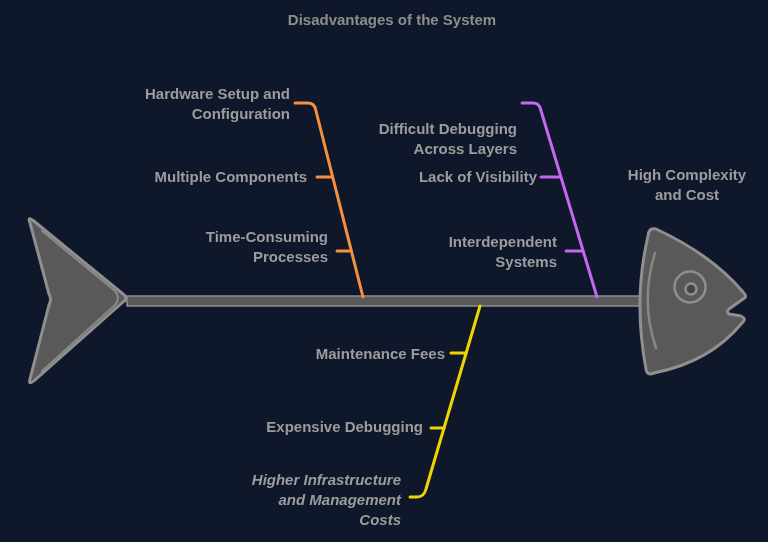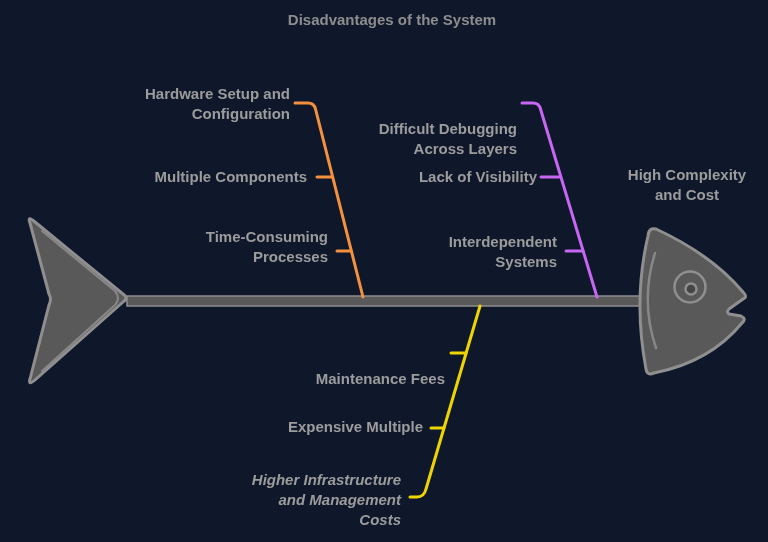--- a/index.html
+++ b/index.html
@@ -68,25 +68,25 @@
     <span>Across Layers</span>
   </div>
   <div class="lbl" style="top:167px;right:231px;">
     <span>Lack of Visibility</span>
   </div>
   <div class="lbl" style="top:232px;right:211px;margin-left:48px;">
     <span>Interdependent</span>
     <span>Systems</span>
   </div>
 
-  <div class="lbl" style="top:344px;right:323px;margin-top:25px;">
+  <div class="lbl" style="top:344px;right:323px;">
     <span>Maintenance Fees</span>
   </div>
   <div class="lbl" style="top:417px;right:345px;">
-    <span>Expensive Multiple</span>
+    <span>Expensive Debugging</span>
   </div>
   <div class="lbl" style="top:470px;right:367px;font-style:italic;">
     <span>Higher Infrastructure</span>
     <span>and Management</span>
     <span>Costs</span>
   </div>
 
   <div class="lbl center" style="top:165px;left:600px;width:174px;">
     <span>High Complexity</span>
     <span>and Cost</span>

